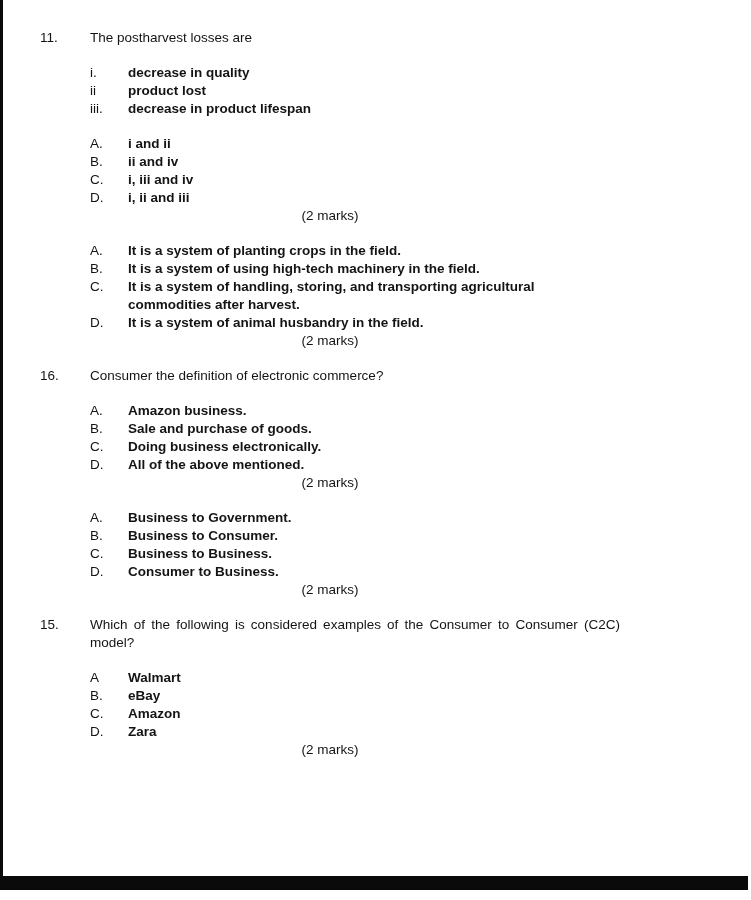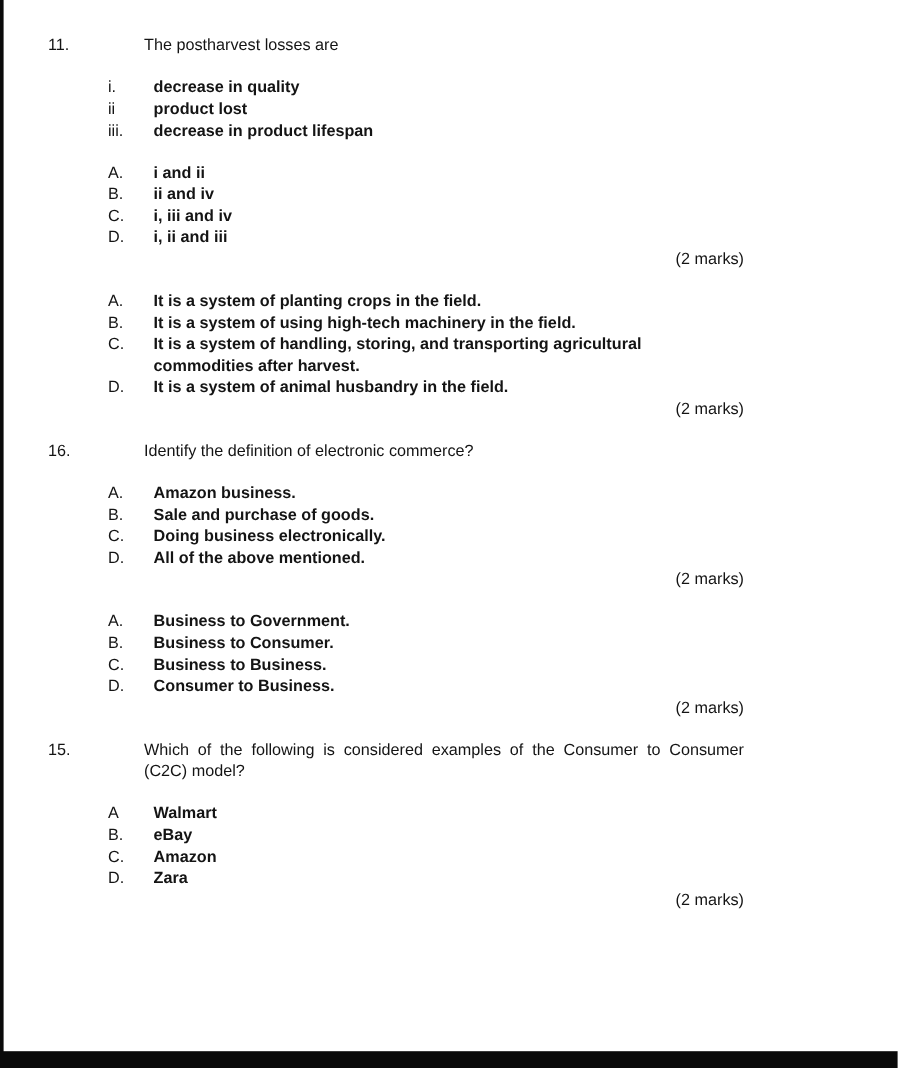--- a/index.html
+++ b/index.html
@@ -28,39 +28,38 @@
   .q-row {
     display: flex;
   }
   .q-num {
     width: 50px;
     flex: 0 0 50px;
   }
   .q-text {
     flex: 1;
     text-align: justify;
-    margin-left: 30px;
   }
   .group {
     margin-top: 17px;
     margin-left: 50px;
   }
   .opt-row {
     display: flex;
   }
   .opt-label {
     width: 38px;
     flex: 0 0 38px;
   }
   .opt-text {
     flex: 1;
     font-weight: bold;
   }
   .marks {
-    text-align: right;
+    text-align: center;
   }
   .scan-edge-left {
     position: absolute;
     left: 0;
     top: 0;
     width: 3px;
     height: 890px;
     background: #0a0a0a;
   }
   .scan-edge-bottom {
@@ -136,21 +135,21 @@
             <span class="opt-label">D.</span>
             <span class="opt-text">It is a system of animal husbandry in the field.</span>
           </div>
         </div>
     <div class="marks">(2 marks)</div>
   </div>
 
   <div class="question">
     <div class="q-row">
       <span class="q-num">16.</span>
-      <div class="q-text">Identify the definition of electronic commerce?</div>
+      <div class="q-text">Consumer the definition of electronic commerce?</div>
     </div>
 
     <div class="group">
           <div class="opt-row">
             <span class="opt-label">A.</span>
             <span class="opt-text">Amazon business.</span>
           </div>
           <div class="opt-row">
             <span class="opt-label">B.</span>
             <span class="opt-text">Sale and purchase of goods.</span>

